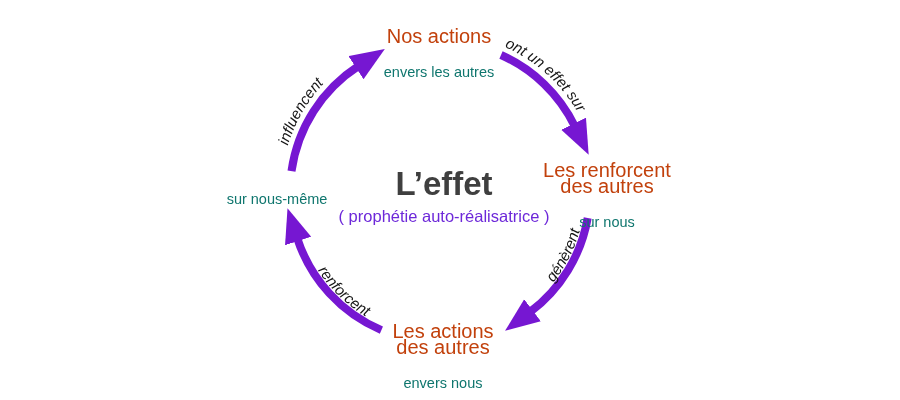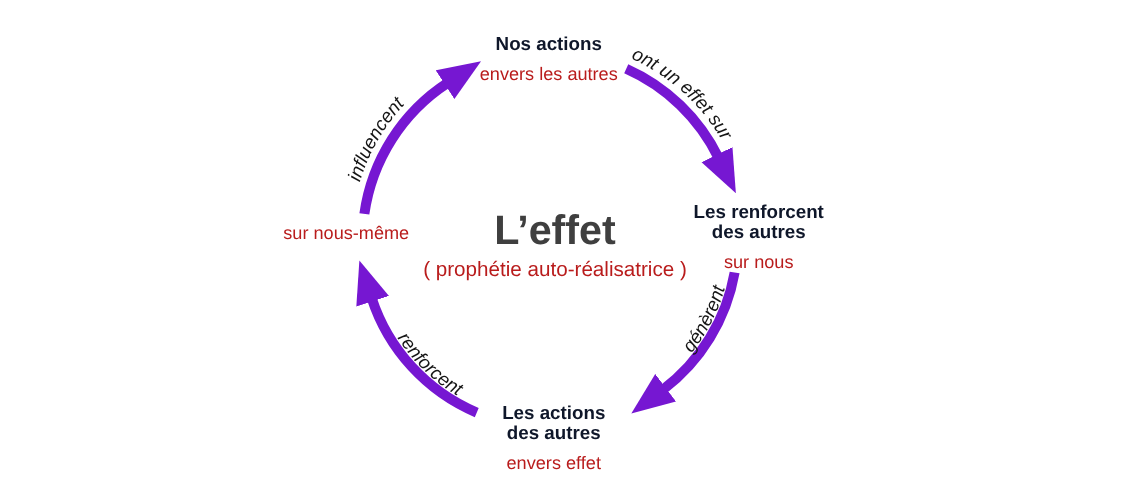--- a/index.html
+++ b/index.html
@@ -27,50 +27,50 @@
     text-anchor: middle;
   }
 
   .node {
     position: absolute;
     transform: translateX(-50%);
     text-align: center;
     white-space: nowrap;
   }
   .node-title {
-    font-size: 15px;
-    font-weight: bold;
+    font-size: 20px;
+    font-weight: normal;
     line-height: 16px;
-    color: #0f172a;
+    color: #c2410c;
   }
   .node-sub {
     font-size: 14.5px;
     line-height: 15px;
-    color: #b91c1c;
-    margin-top: 9px;
+    color: #0f766e;
+    margin-top: 21px;
   }
 
   .center-block {
     position: absolute;
     left: 444px;
     top: 130px;
     transform: translateX(-50%);
     text-align: center;
     white-space: nowrap;
   }
   .center-title {
     font-size: 33px;
     font-weight: bold;
     line-height: 35px;
     color: #3f3f3f;
     margin-top: 36px;
   }
   .center-sub {
     font-size: 16.5px;
-    color: #b91c1c;
+    color: #6d28d9;
     margin-top: 6px;
     text-align: right;
   }
 </style>
 </head>
 <body>
 
 <div class="stage">
 
   <svg width="900" height="400" viewBox="0 0 900 400">
@@ -116,20 +116,20 @@
 
   <div class="node" style="left:607px; top:162px;">
     <div class="node-title">Les renforcent</div>
     <div class="node-title">des autres</div>
     <div class="node-sub">sur nous</div>
   </div>
 
   <div class="node" style="left:443px; top:323px;">
     <div class="node-title">Les actions</div>
     <div class="node-title">des autres</div>
-    <div class="node-sub">envers effet</div>
+    <div class="node-sub">envers nous</div>
   </div>
 
   <div class="node" style="left:277px; top:171px;">
     <div class="node-sub">sur nous-même</div>
   </div>
 
 </div>
 
 </body></html>

